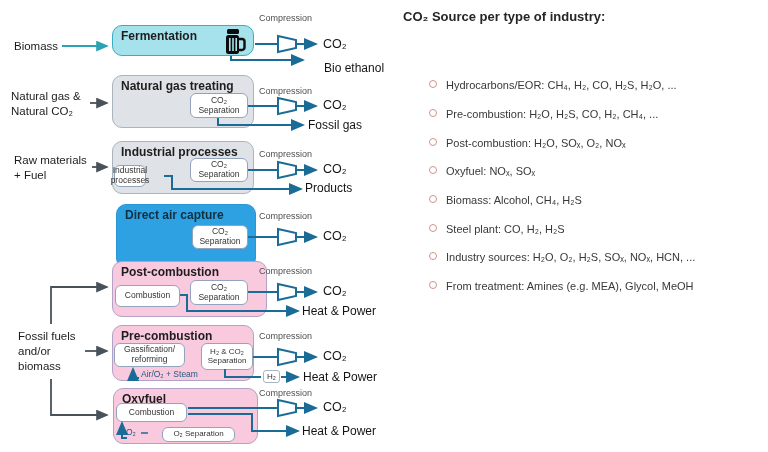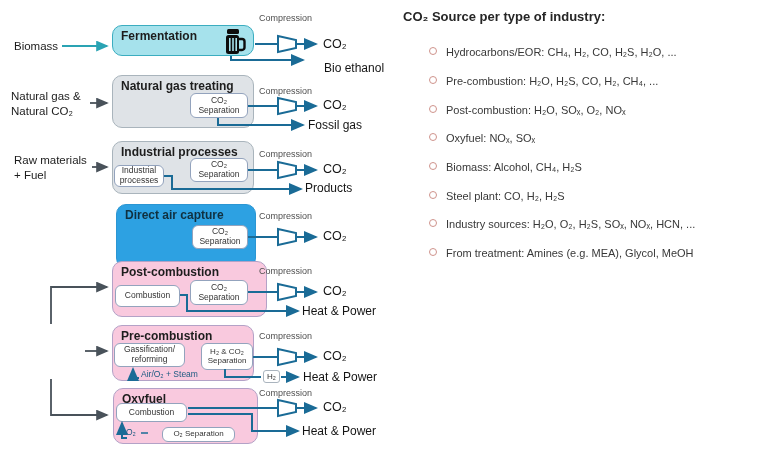--- a/index.html
+++ b/index.html
@@ -16,40 +16,45 @@
   .inner{position:absolute;background:#fff;border:1.2px solid #93a3bd;border-radius:6px;box-sizing:border-box;
          display:flex;flex-direction:column;justify-content:center;align-items:center;
          font-size:8.5px;line-height:1.12;color:#333;text-align:center;z-index:2;white-space:nowrap;}
   .in-label{position:absolute;font-size:11.5px;line-height:1.3;color:#1c1c1c;z-index:2;white-space:nowrap;}
   .out-label{position:absolute;font-size:12px;color:#141414;z-index:2;white-space:nowrap;}
   .co2-label{position:absolute;font-size:12.5px;color:#141414;z-index:2;white-space:nowrap;}
   .comp-label{position:absolute;font-size:9px;color:#4f4f4f;z-index:2;white-space:nowrap;}
   .small-teal{position:absolute;font-size:8.5px;color:#1a5a80;z-index:4;white-space:nowrap;}
   #wires{position:absolute;left:0;top:0;z-index:3;pointer-events:none;}
   .panel-title{position:absolute;left:403px;top:9px;font-size:13px;font-weight:700;color:#262626;z-index:2;white-space:nowrap;}
-  .p-item{position:absolute;left:429px;z-index:2;white-space:nowrap;}
+  .p-item{position:absolute;left:429px;z-index:2;white-space:nowrap;margin-top:33px;}
   .p-bullet{display:inline-block;width:6px;height:6px;border:1.5px solid #cf938c;border-radius:50%;
             vertical-align:middle;margin-right:9px;margin-top:-2px;}
   .p-text{font-size:11px;color:#383838;}
   .mug{position:absolute;z-index:4;}
 </style>
 </head>
 <body>
 
 <div id="stage">
 
   <div class="in-label" style="left:14px;top:39px;"><span>Biomass</span></div>
   <div class="in-label" style="left:11px;top:89px;">
     <span style="display:block">Natural gas &amp;</span>
     <span style="display:block">Natural CO₂</span>
   </div>
   <div class="in-label" style="left:14px;top:153px;">
     <span style="display:block">Raw materials</span>
     <span style="display:block">+ Fuel</span>
   </div>
+  <div class="in-label" style="left:18px;top:329px;">
+    <span style="display:block">Fossil fuels</span>
+    <span style="display:block">and/or</span>
+    <span style="display:block">biomass</span>
+  </div>
 
   <div class="box box-cyan" style="left:112px;top:25px;width:142px;height:31px;">
     <div class="box-title">Fermentation</div>
   </div>
   <div class="box box-gray" style="left:112px;top:75px;width:142px;height:53px;">
     <div class="box-title">Natural gas treating</div>
   </div>
   <div class="box box-gray" style="left:112px;top:141px;width:142px;height:53px;">
     <div class="box-title">Industrial processes</div>
   </div>
@@ -63,21 +68,21 @@
     <div class="box-title">Pre-combustion</div>
   </div>
   <div class="box box-pink" style="left:113px;top:388px;width:145px;height:56px;">
     <div class="box-title">Oxyfuel</div>
   </div>
 
   <div class="inner" style="left:190px;top:93px;width:58px;height:25px;">
     <span>CO₂</span>
     <span>Separation</span>
   </div>
-  <div class="inner" style="left:114px;top:165px;width:50px;height:22px;">
+  <div class="inner" style="left:114px;top:165px;width:32px;height:22px;">
     <span>Industrial</span>
     <span>processes</span>
   </div>
   <div class="inner" style="left:190px;top:158px;width:58px;height:24px;">
     <span>CO₂</span>
     <span>Separation</span>
   </div>
   <div class="inner" style="left:192px;top:225px;width:56px;height:24px;">
     <span>CO₂</span>
     <span>Separation</span>

